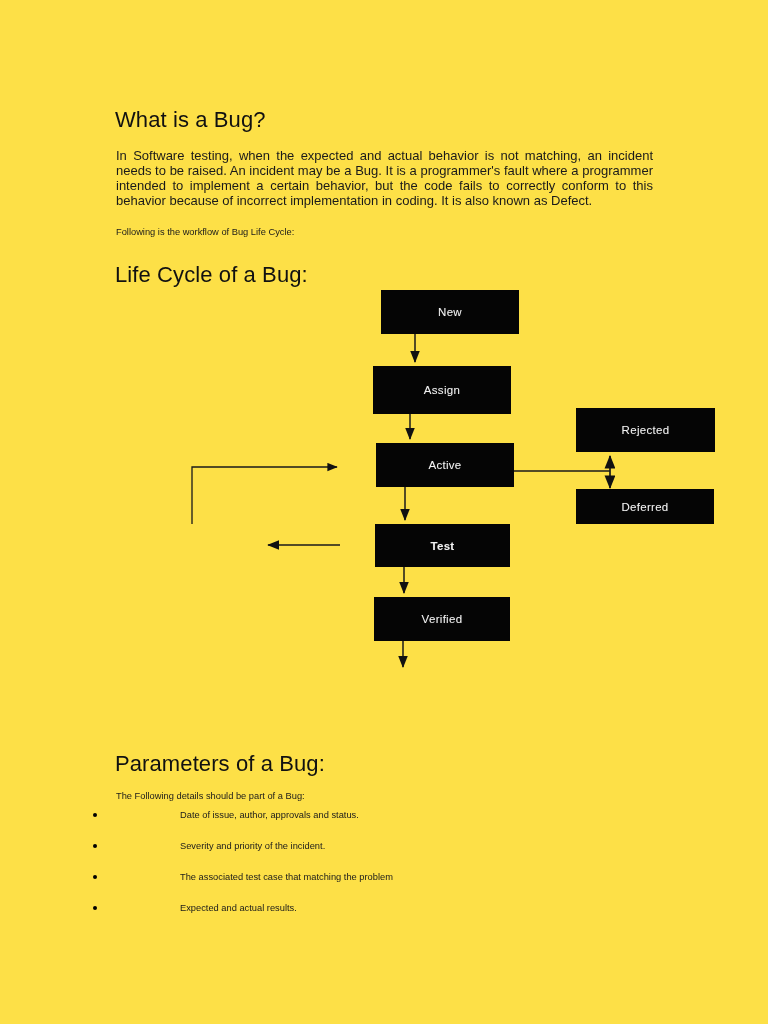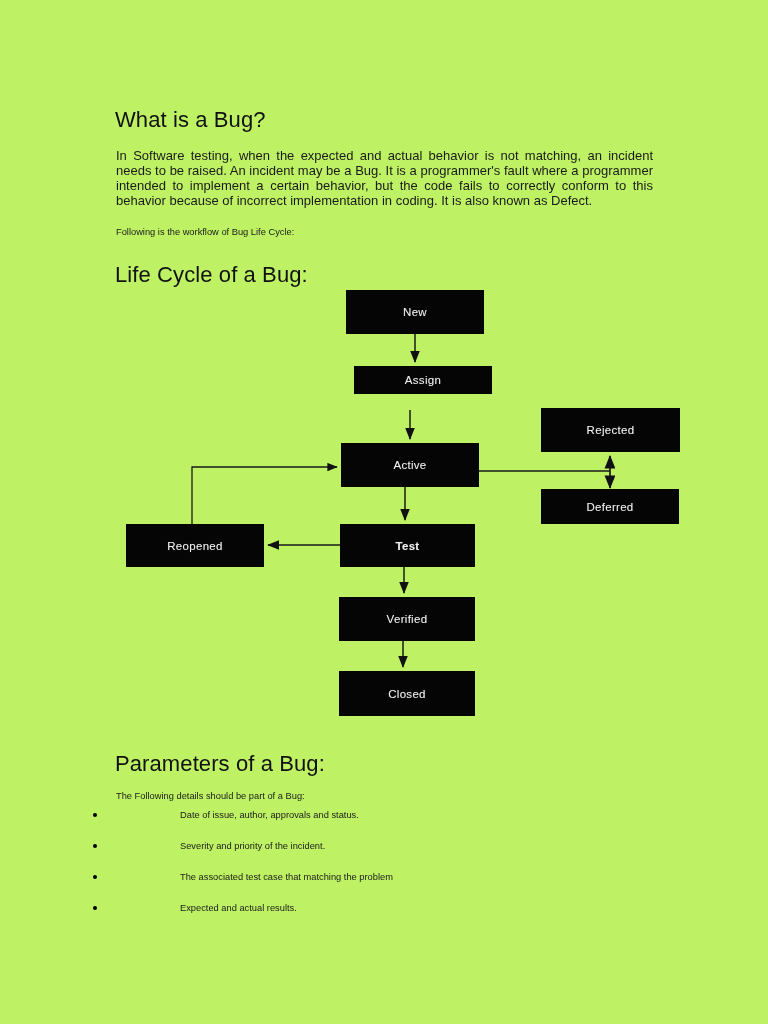--- a/index.html
+++ b/index.html
@@ -14,21 +14,21 @@
     font-family: "Liberation Sans", sans-serif;
     color: #000000;
     overflow: hidden;
   }
 
   .page {
     position: absolute;
     left: 0; top: 0;
     width: 768px;
     height: 1024px;
-    background: #bef264;
+    background: #fde047;
   }
 
   
   .h1 {
     position: absolute;
     left: 115px;
     font-size: 22px;
     font-weight: 400;
     letter-spacing: 0.1px;
     color: #111;
@@ -99,23 +99,24 @@
     background: #050505;
     color: #f2f2f2;
     display: flex;
     align-items: center;
     justify-content: center;
     font-size: 11.5px;
     font-weight: 400;
     letter-spacing: 0.3px;
     box-sizing: border-box;
     text-shadow: 0 0 1px rgba(255,255,255,0.25);
+    margin-left: 35px;
   }
   #node-new      { left: 346px; top: 290px; width: 138px; height: 44px; }
-  #node-assign   { left: 354px; top: 366px; width: 138px; height: 28px; }
+  #node-assign   { left: 338px; top: 366px; width: 138px; height: 48px; }
   #node-active   { left: 341px; top: 443px; width: 138px; height: 44px; }
   #node-rejected { left: 541px; top: 408px; width: 139px; height: 44px; }
   #node-deferred { left: 541px; top: 489px; width: 138px; height: 35px; }
   #node-reopened { left: 126px; top: 524px; width: 138px; height: 43px; }
   #node-test     { left: 340px; top: 524px; width: 135px; height: 43px; font-weight: bold; }
   #node-verified { left: 339px; top: 597px; width: 136px; height: 44px; }
   #node-closed   { left: 339px; top: 671px; width: 136px; height: 45px; }
 
   .edge-layer {
     position: absolute;
@@ -175,27 +176,25 @@
     <div class="node" id="node-new">New</div>
 
     <div class="node" id="node-assign">Assign</div>
 
     <div class="node" id="node-active">Active</div>
 
     <div class="node" id="node-rejected">Rejected</div>
 
     <div class="node" id="node-deferred">Deferred</div>
 
-    <div class="node" id="node-reopened">Reopened</div>
 
     <div class="node" id="node-test">Test</div>
 
     <div class="node" id="node-verified">Verified</div>
 
-    <div class="node" id="node-closed">Closed</div>
   </div>
 
   <h1 class="h1" id="title-parameters">Parameters of a Bug:</h1>
 
   <p class="body-line" id="line-details">The Following details should be part of a Bug:</p>
 
   <div class="bullet-row" style="top:810px;">
     <span class="dot"></span>
     <span class="btext">Date of issue, author, approvals and status.</span>
   </div>

